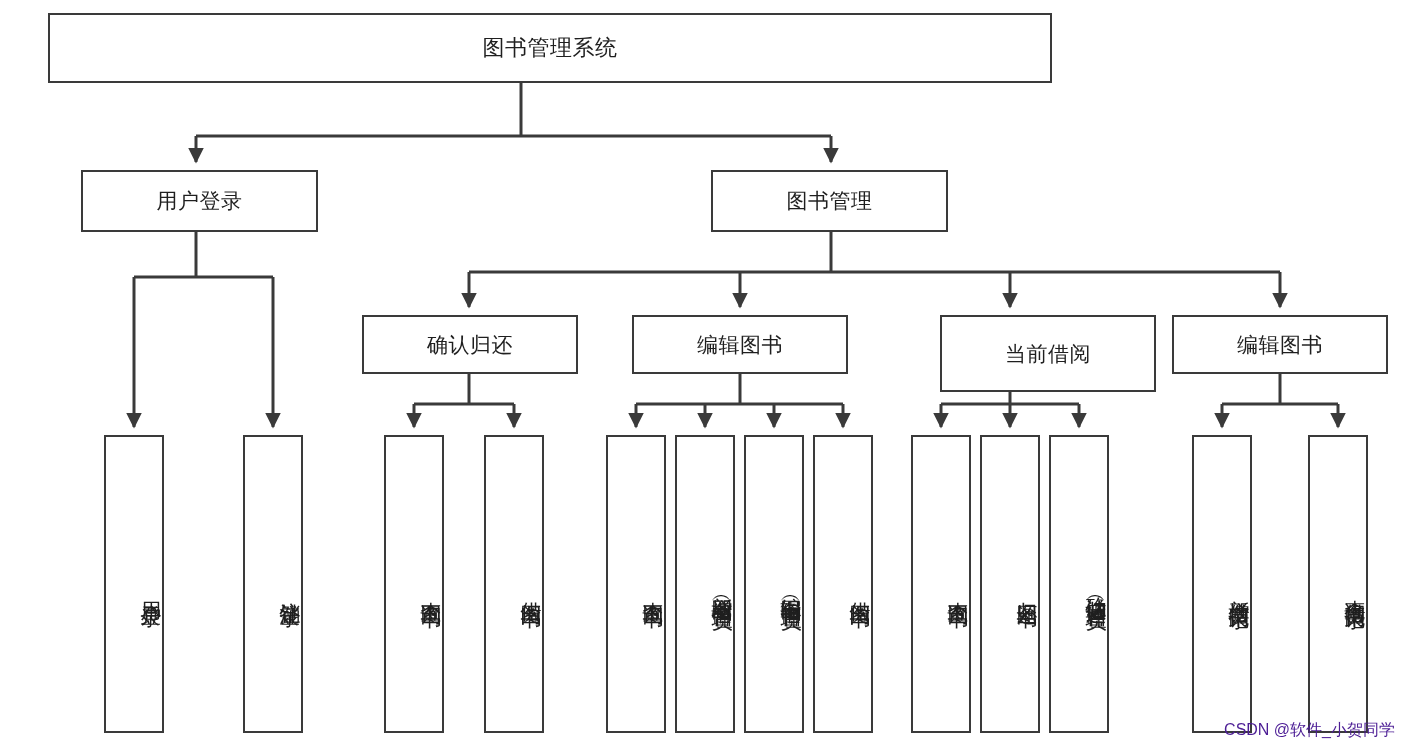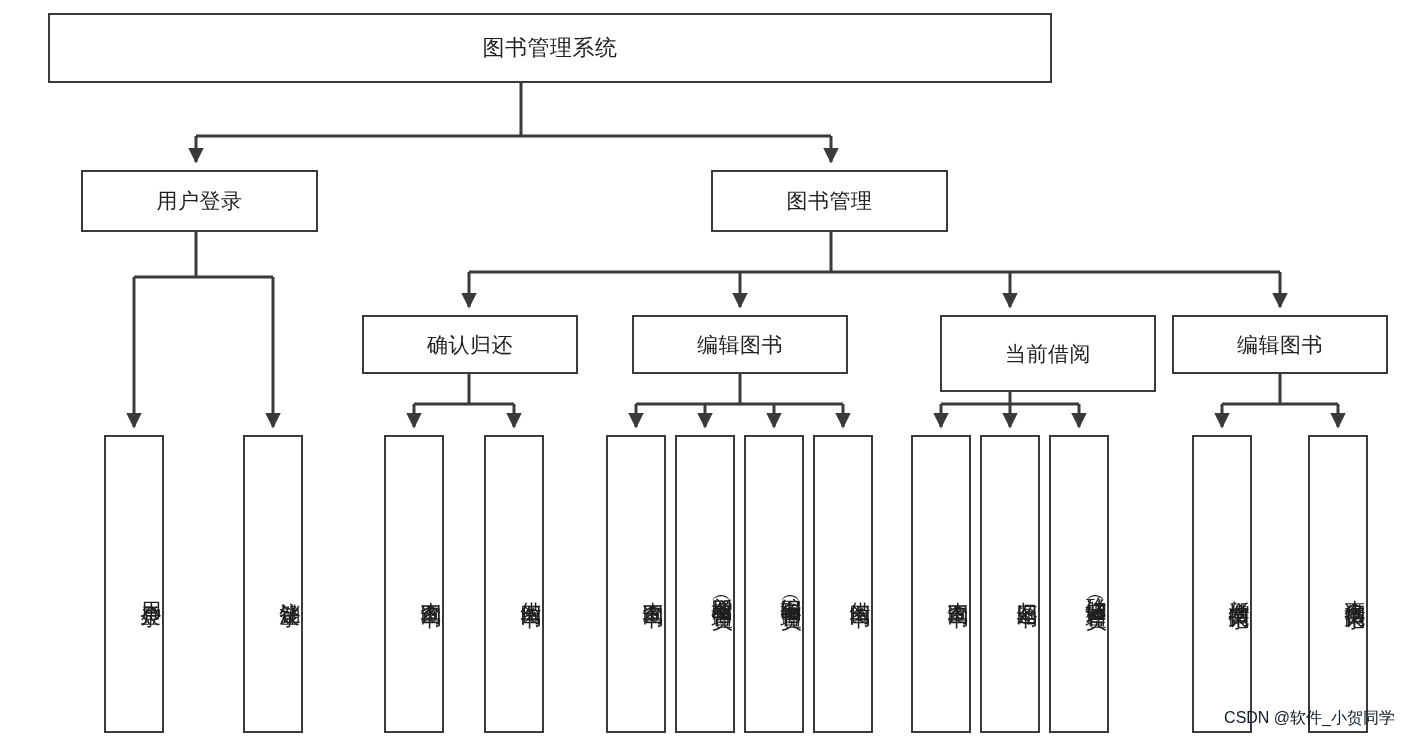--- a/index.html
+++ b/index.html
@@ -55,23 +55,23 @@
   .node-leaf .lbl {
     writing-mode: vertical-rl;
     text-orientation: upright;
     font-size: 21px;
     line-height: 1.08;
     letter-spacing: 2px;
   }
   .watermark {
     position: absolute;
     right: 10px;
-    bottom: 18px;
+    bottom: 6px;
     font-size: 16px;
-    color: #0f172a;
+    color: #4c1d95;
     white-space: nowrap;
     z-index: 3;
     font-family: "Liberation Sans", "DejaVu Sans", sans-serif;
   }
 </style>
 </head>
 <body>
 
 <div id="canvas">
 

